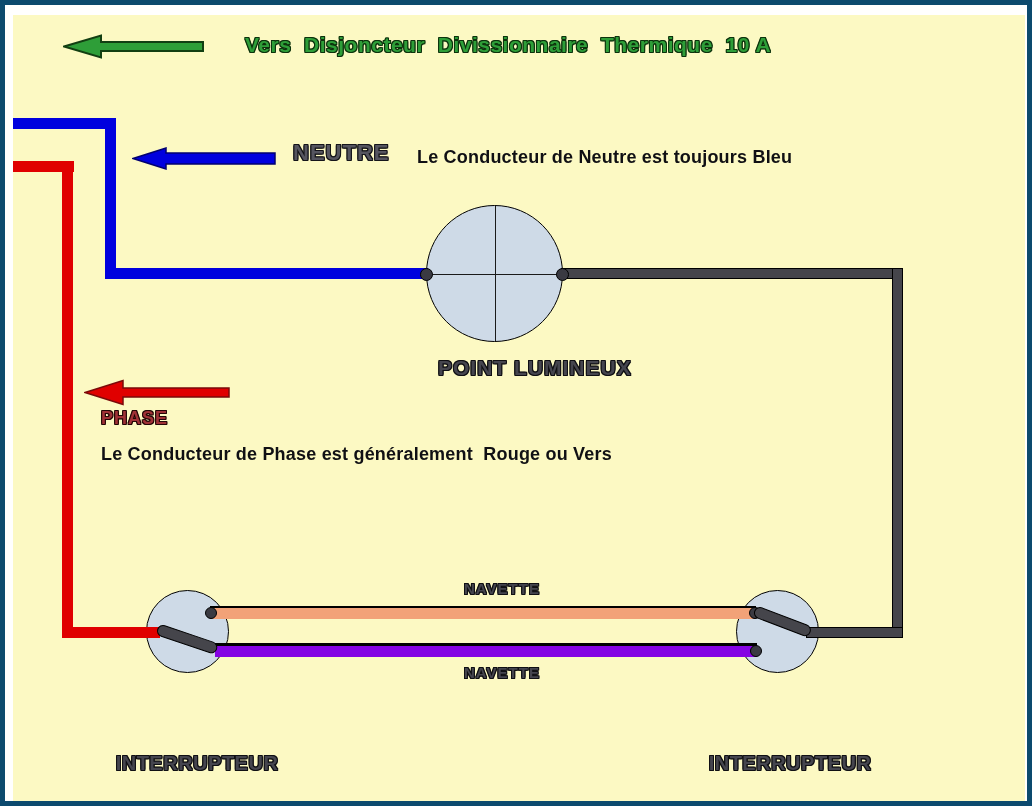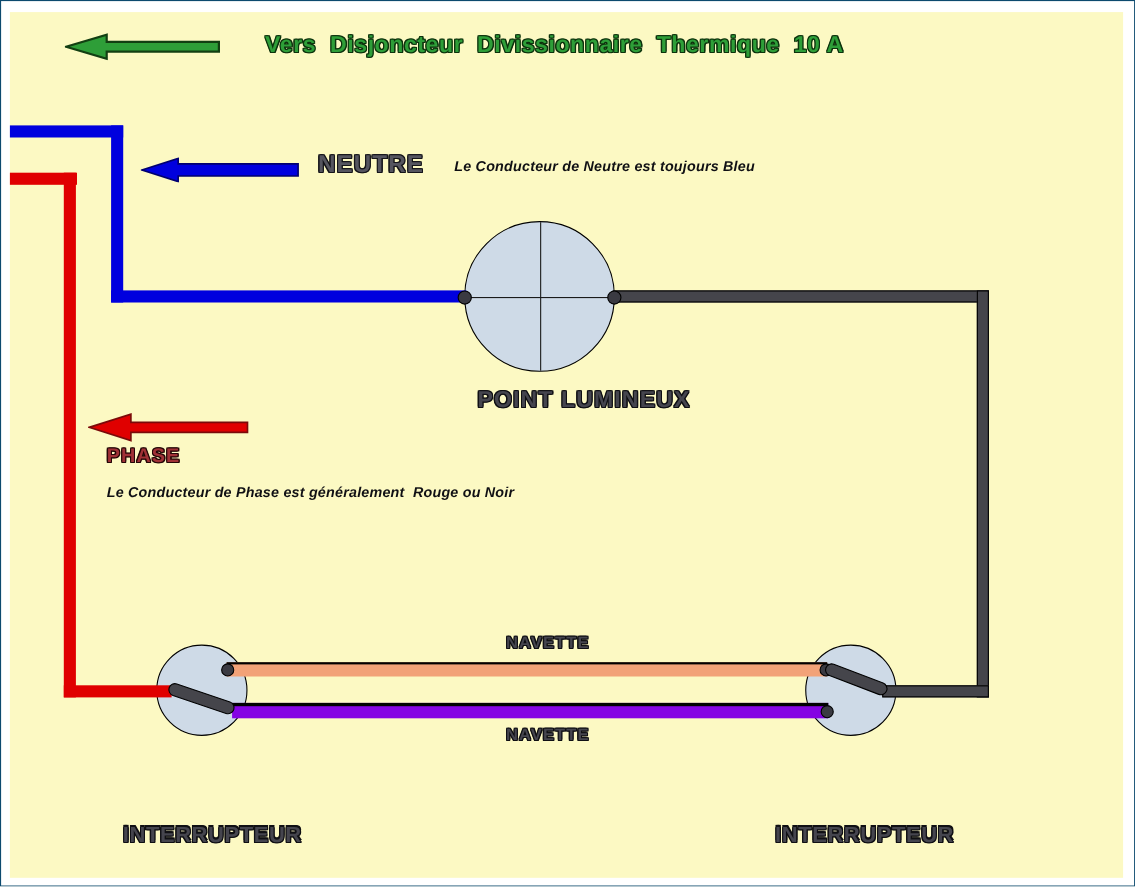--- a/index.html
+++ b/index.html
@@ -1,19 +1,19 @@
 <!DOCTYPE html>
 <html style="--page-bg: #FFFFFF; --canvas-bg: #FCF9C3; --breaker-green: #2E9E38; --neutral-blue: #0000DE; --phase-red: #E00000; --return-gray: #45454B; --navette-salmon: #F2A278; --navette-purple: #8503E3; --device-fill: #CEDAE7; --label-gray: #45454E; --phase-label-red: #A03136; --text-black: #101014;"><head>
 <meta charset="utf-8">
 <style>
   html,body{margin:0;padding:0;background:#fff;}
   .page{
     position:relative;width:1032px;height:806px;background:var(--page-bg,#fff);
     font-family:"Liberation Sans",sans-serif;overflow:hidden;
-    border:1px solid #0c4a6e;box-sizing:border-box;
+    border:5px solid #0c4a6e;box-sizing:border-box;
   }
   .canvas{
     position:absolute;left:8px;top:10px;width:1012px;height:787px;
     background:var(--canvas-bg,#FCF9C3);
   }
   .abs{position:absolute;}
   
   .wire{position:absolute;}
   .wire.blue{background:var(--neutral-blue,#0000DE);}
   .wire.red{background:var(--phase-red,#E00000);}
@@ -38,21 +38,21 @@
   }
   
   .lbl{position:absolute;font-weight:bold;white-space:pre;line-height:1.1;}
   .outl{
     text-shadow:-1px -1px 0 var(--oc,#15151a),0 -1px 0 var(--oc,#15151a),1px -1px 0 var(--oc,#15151a),
                 -1px 0 0 var(--oc,#15151a),1px 0 0 var(--oc,#15151a),
                 -1px 1px 0 var(--oc,#15151a),0 1px 0 var(--oc,#15151a),1px 1px 0 var(--oc,#15151a);
   }
   .t-title{font-size:21px;letter-spacing:.5px;color:var(--breaker-green,#2E9E38);--oc:#0d330d;}
   .t-neutre{font-size:22px;letter-spacing:1px;color:#55555f;--oc:#15151a;}
-  .t-desc{font-size:13px;color:var(--text-black,#101014);letter-spacing:.2px;font-style:italic;}
+  .t-desc{font-size:18px;color:var(--text-black,#101014);letter-spacing:.2px;}
   .t-phase{font-size:18px;letter-spacing:1px;color:var(--phase-label-red,#A03136);--oc:#250707;}
   .t-gray{color:var(--label-gray,#45454E);--oc:#101014;}
   .t-point{font-size:21px;letter-spacing:1px;}
   .t-nav{font-size:15px;letter-spacing:1px;padding-left:32px;}
   .t-switch{font-size:20px;letter-spacing:.5px;text-align:center;word-spacing:4px;line-height:28px;}
 </style>
 </head>
 <body>
 
 <div class="page">
@@ -97,21 +97,21 @@
     <svg class="abs" style="left:71px;top:364px;" width="147" height="27" viewBox="0 0 147 27">
       <polygon points="1,13.5 39,1.5 39,9 145,9 145,18 39,18 39,25.5" style="fill:var(--phase-red,#E00000);stroke:#7A0A0A;stroke-width:1.5;"></polygon>
     </svg>
 
     <div class="lbl outl t-title" style="left:232px;top:18px;">Vers  Disjoncteur  Divissionnaire  Thermique  10 A</div>
 
     <div class="lbl outl t-neutre" style="left:280px;top:126px;">NEUTRE</div>
     <div class="lbl t-desc" style="left:404px;top:133px;">Le Conducteur de Neutre est toujours Bleu</div>
 
     <div class="lbl outl t-phase" style="left:88px;top:394px;">PHASE</div>
-    <div class="lbl t-desc" style="left:88px;top:430px;">Le Conducteur de Phase est généralement  Rouge ou Noir</div>
+    <div class="lbl t-desc" style="left:88px;top:430px;">Le Conducteur de Phase est généralement  Rouge ou Vers</div>
 
     <div class="lbl outl t-gray t-point" style="left:390px;top:341px;padding-left:35px;">POINT LUMINEUX</div>
 
     <div class="lbl outl t-gray t-nav" style="left:419px;top:566px;">NAVETTE</div>
     <div class="lbl outl t-gray t-nav" style="left:419px;top:650px;">NAVETTE</div>
 
     <div class="lbl outl t-gray t-switch" style="left:84px;top:678px;width:200px;">
       <div>INTERRUPTEUR</div>
       
     </div>

